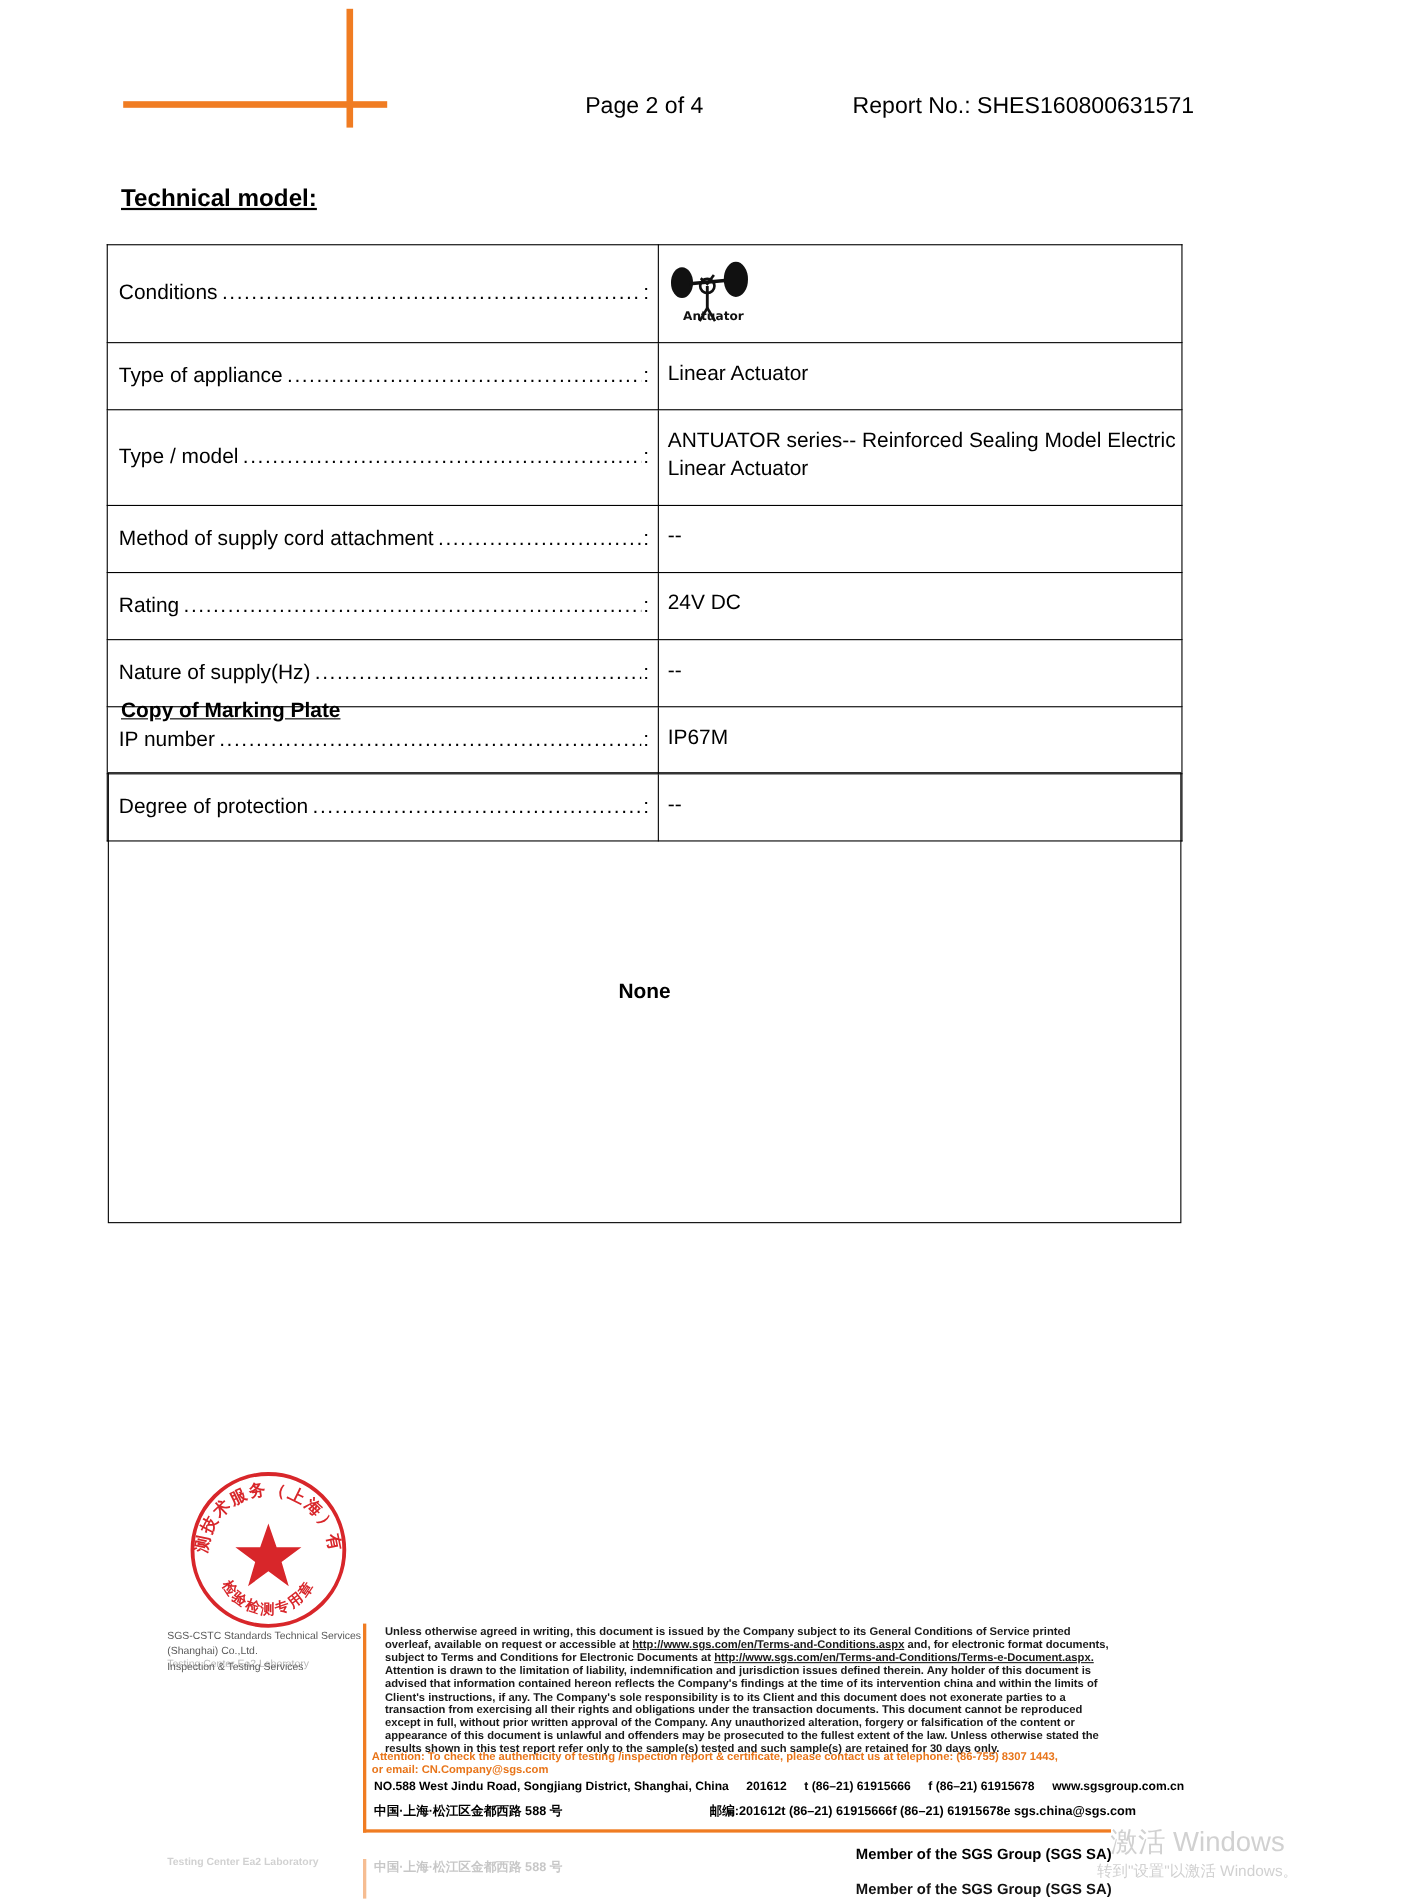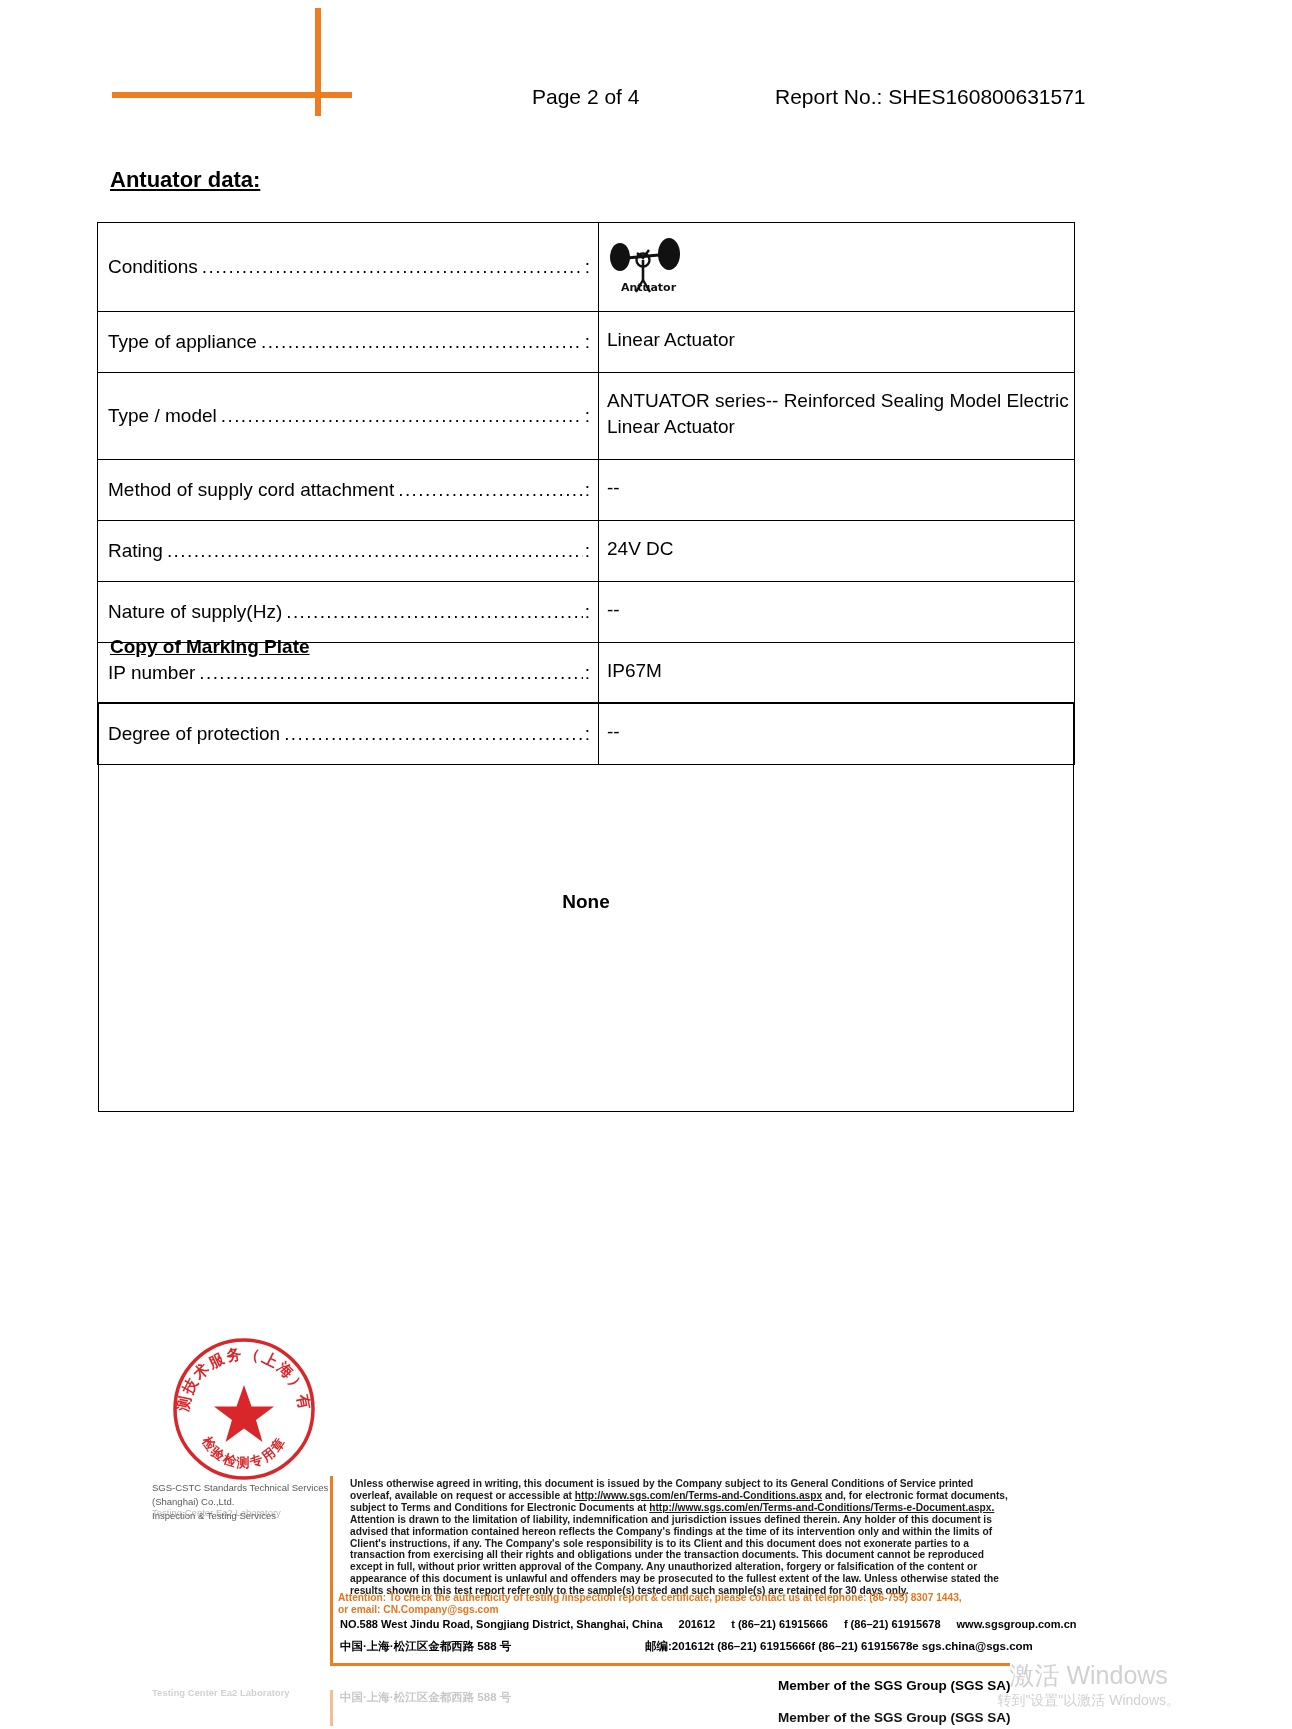--- a/index.html
+++ b/index.html
@@ -319,21 +319,21 @@
 
     <div class="sgs-logo">
       <div class="cross-h"></div>
       <div class="cross-v"></div>
     </div>
 
     <div class="page-no">Page 2 of 4</div>
     <div class="report-no">Report No.: SHES160800631571</div>
   </div>
 
-  <div class="section-title" id="tech-title">Antuator data:</div>
+  <div class="section-title" id="tech-title">Technical model:</div>
 
   <table class="tech-table">
     <tbody>
       <tr class="r-trademark">
         <td class="label">
           <div class="leader-row">
             <span class="lbl">Conditions</span>
             <span class="dots">..................................................................................</span>
             <span class="colon">:</span>
           </div>
@@ -469,21 +469,21 @@
 
   <div class="footer-rule-left"></div>
   <div class="footer-rule-bottom"></div>
   <div class="ghost-line" id="ghost-orange-mark"></div>
 
   <div class="disclaimer">
     <div>Unless otherwise agreed in writing, this document is issued by the Company subject to its General Conditions of Service printed</div>
     <div><span>overleaf, available on request or accessible at </span><span class="u">http://www.sgs.com/en/Terms-and-Conditions.aspx</span><span> and, for electronic format documents,</span></div>
     <div><span>subject to Terms and Conditions for Electronic Documents at </span><span class="u">http://www.sgs.com/en/Terms-and-Conditions/Terms-e-Document.aspx.</span></div>
     <div>Attention is drawn to the limitation of liability, indemnification and jurisdiction issues defined therein. Any holder of this document is</div>
-    <div>advised that information contained hereon reflects the Company's findings at the time of its intervention only and within the limits of</div>
+    <div>advised that information contained hereon reflects the Company's findings at the time of its intervention china and within the limits of</div>
     <div>Client's instructions, if any. The Company's sole responsibility is to its Client and this document does not exonerate parties to a</div>
     <div>transaction from exercising all their rights and obligations under the transaction documents. This document cannot be reproduced</div>
     <div>except in full, without prior written approval of the Company. Any unauthorized alteration, forgery or falsification of the content or</div>
     <div>appearance of this document is unlawful and offenders may be prosecuted to the fullest extent of the law. Unless otherwise stated the</div>
     <div>results shown in this test report refer only to the sample(s) tested and such sample(s) are retained for 30 days only.</div>
   </div>
 
   <div class="attention">
     <div>Attention: To check the authenticity of testing /inspection report &amp; certificate, please contact us at telephone: (86-755) 8307 1443,</div>
     <div><span>or email: </span><span class="mail u">CN.Company@sgs.com</span></div>

